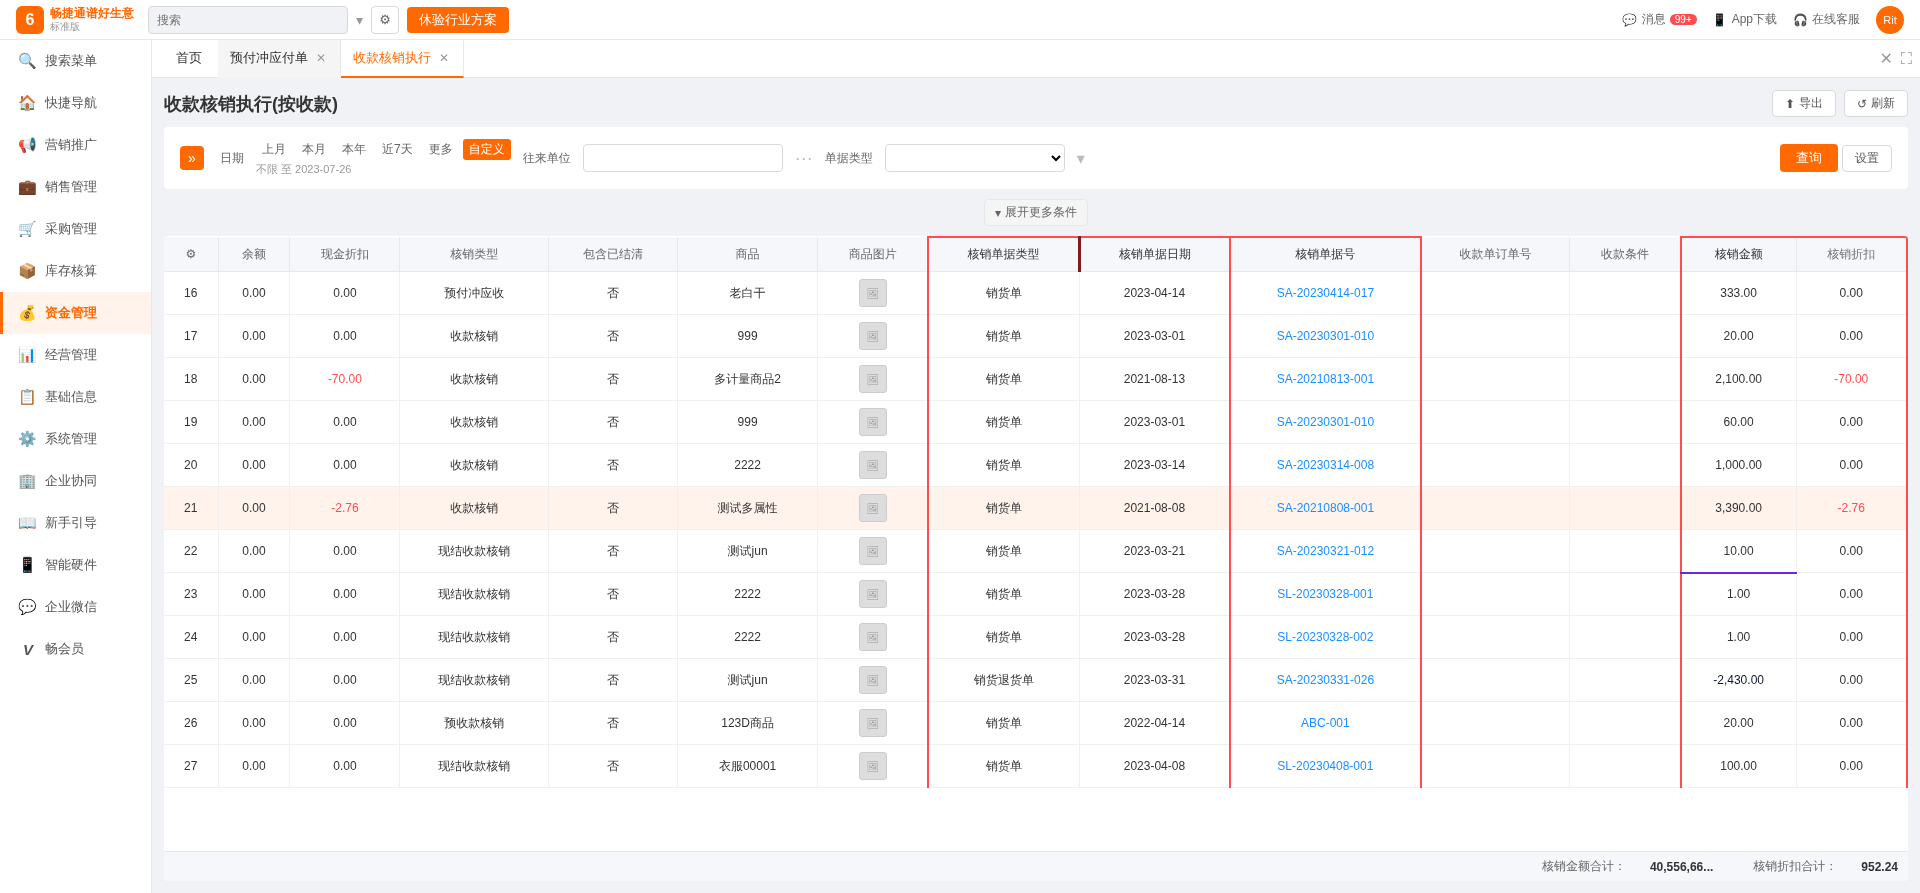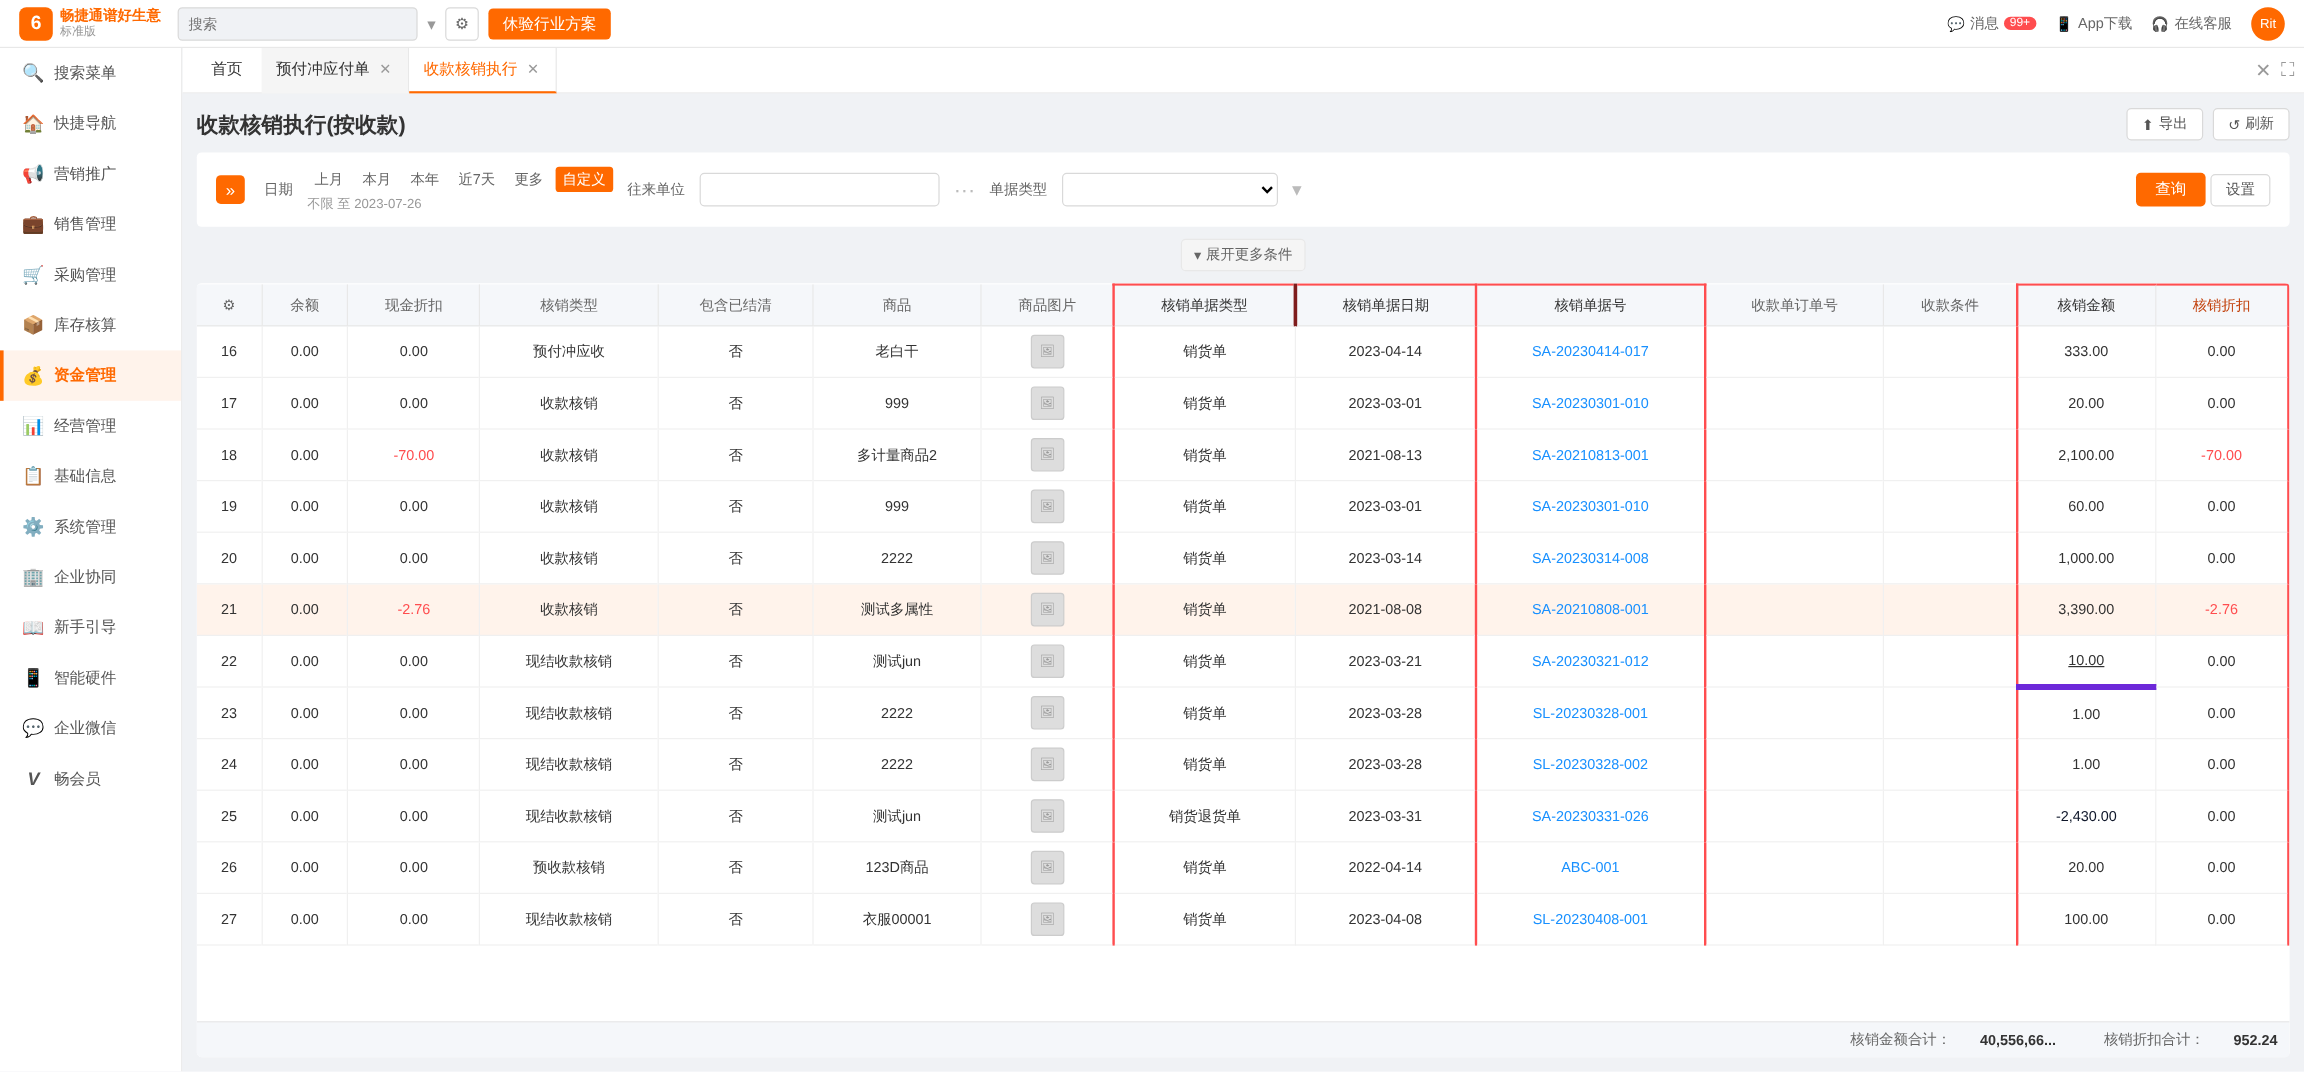--- a/index.html
+++ b/index.html
@@ -581,21 +581,21 @@
                 <th>核销类型</th>
                 <th>包含已结清</th>
                 <th>商品</th>
                 <th>商品图片</th>
                 <th style="border-top:2.5px solid #ff4d4f;border-left:2.5px solid #ff4d4f;border-right:3px solid #7f1d1d;color:#333;">核销单据类型</th>
                 <th style="border-top:2.5px solid #ff4d4f;border-right:2.5px solid #ff4d4f;color:#333;">核销单据日期</th>
                 <th style="border-top:2.5px solid #ff4d4f;border-left:2.5px solid #ff4d4f;border-right:2.5px solid #ff4d4f;color:#333;">核销单据号</th>
                 <th>收款单订单号</th>
                 <th>收款条件</th>
                 <th style="border-top:2.5px solid #ff4d4f;border-left:2.5px solid #ff4d4f;border-right:1px solid #e8e8e8;color:#333;">核销金额</th>
-                <th style="border-top:2.5px solid #ff4d4f;border-right:2.5px solid #ff4d4f;color:#c2410c;text-align:center;">核销折扣</th>
+                <th style="border-top:2.5px solid #ff4d4f;border-right:2.5px solid #ff4d4f;color:#737373;text-align:center;">核销折扣</th>
               </tr>
             </thead>
             <tbody id="table-body">
                 <tr>
     <td>16</td>
     <td>0.00</td>
     <td style="">0.00</td>
     <td>预付冲应收</td>
     <td>否</td>
     <td>老白干</td>
@@ -694,21 +694,21 @@
     <td style="">0.00</td>
     <td>现结收款核销</td>
     <td>否</td>
     <td>测试jun</td>
     <td><div style="width:28px;height:28px;background:#ddd;border:1px solid #ccc;border-radius:3px;display:inline-flex;align-items:center;justify-content:center;font-size:10px;color:#999;margin:auto;">🖼</div></td>
     <td style="border-left:2.5px solid #ff4d4f;border-bottom:1px solid #f0f0f0;">销货单</td>
     <td style="border-right:2.5px solid #ff4d4f;border-bottom:1px solid #f0f0f0;">2023-03-21</td>
     <td class="link" style="border-left:2.5px solid #ff4d4f;border-right:2.5px solid #ff4d4f;border-bottom:1px solid #f0f0f0;">SA-20230321-012</td>
     <td></td>
     <td></td>
-    <td style="border-left:2.5px solid #ff4d4f;border-bottom:5px solid #6d28d9;text-decoration:underline;">10.00</td>
+    <td style="border-left:2.5px solid #ff4d4f;border-bottom:2px solid #6d28d9;">10.00</td>
     <td style="border-right:2.5px solid #ff4d4f;border-bottom:1px solid #f0f0f0;">0.00</td>
   </tr>
                 <tr>
     <td>23</td>
     <td>0.00</td>
     <td style="">0.00</td>
     <td>现结收款核销</td>
     <td>否</td>
     <td>2222</td>
     <td><div style="width:28px;height:28px;background:#ddd;border:1px solid #ccc;border-radius:3px;display:inline-flex;align-items:center;justify-content:center;font-size:10px;color:#999;margin:auto;">🖼</div></td>

